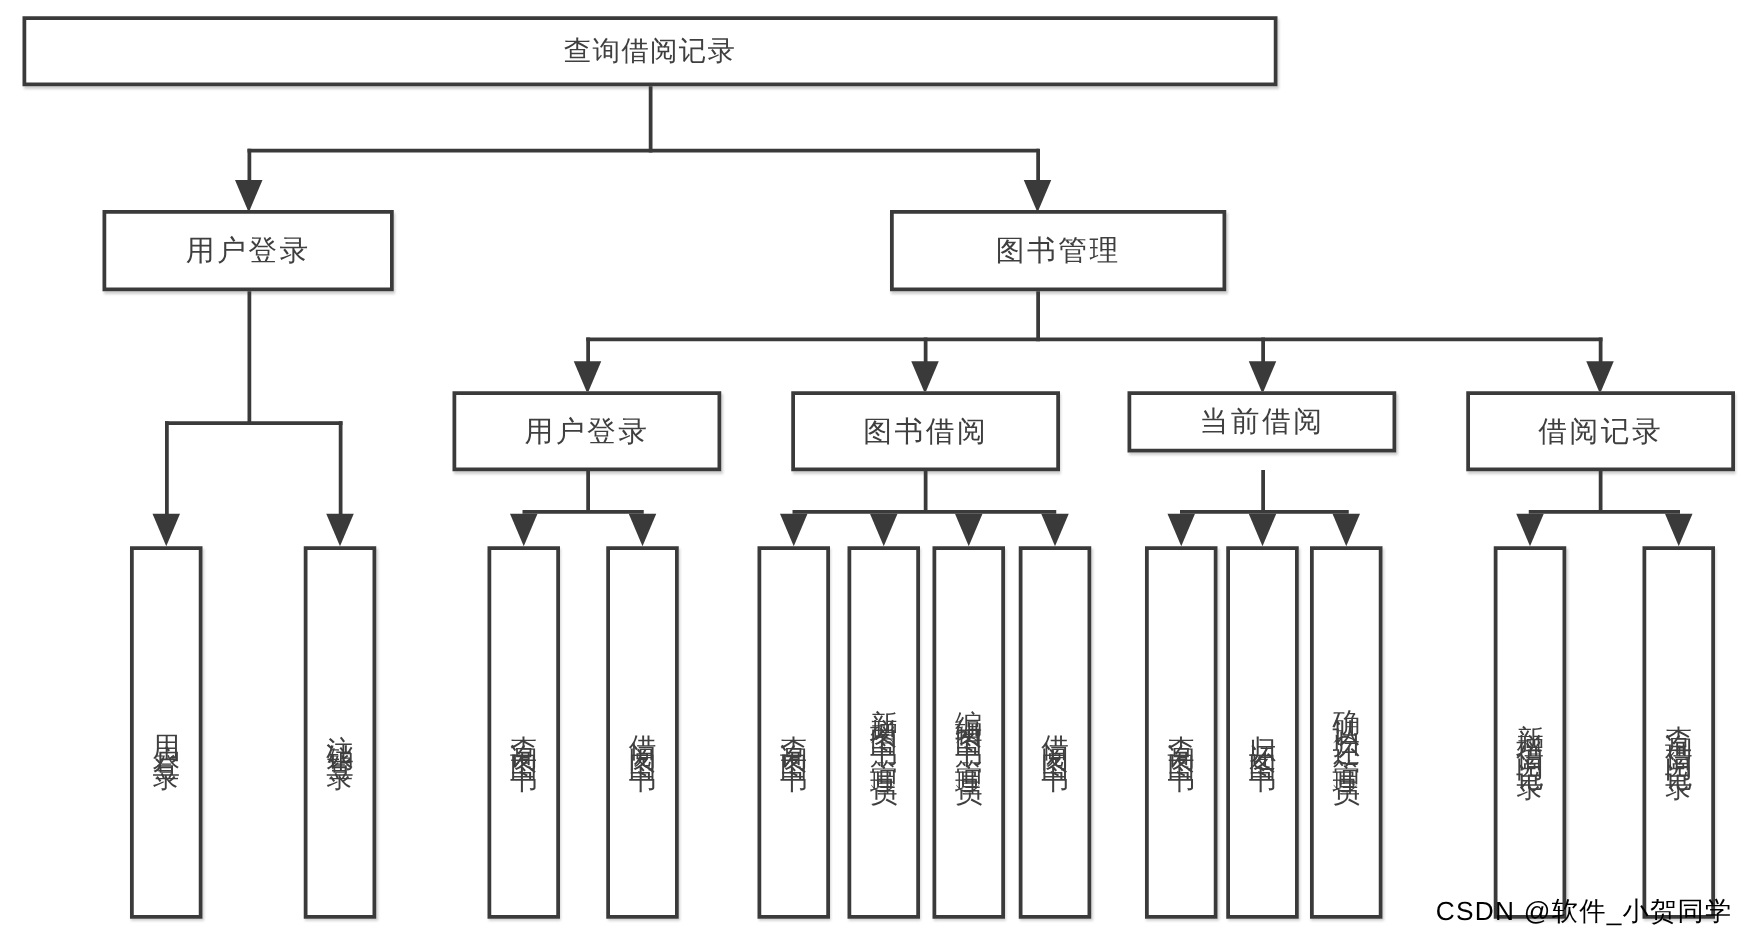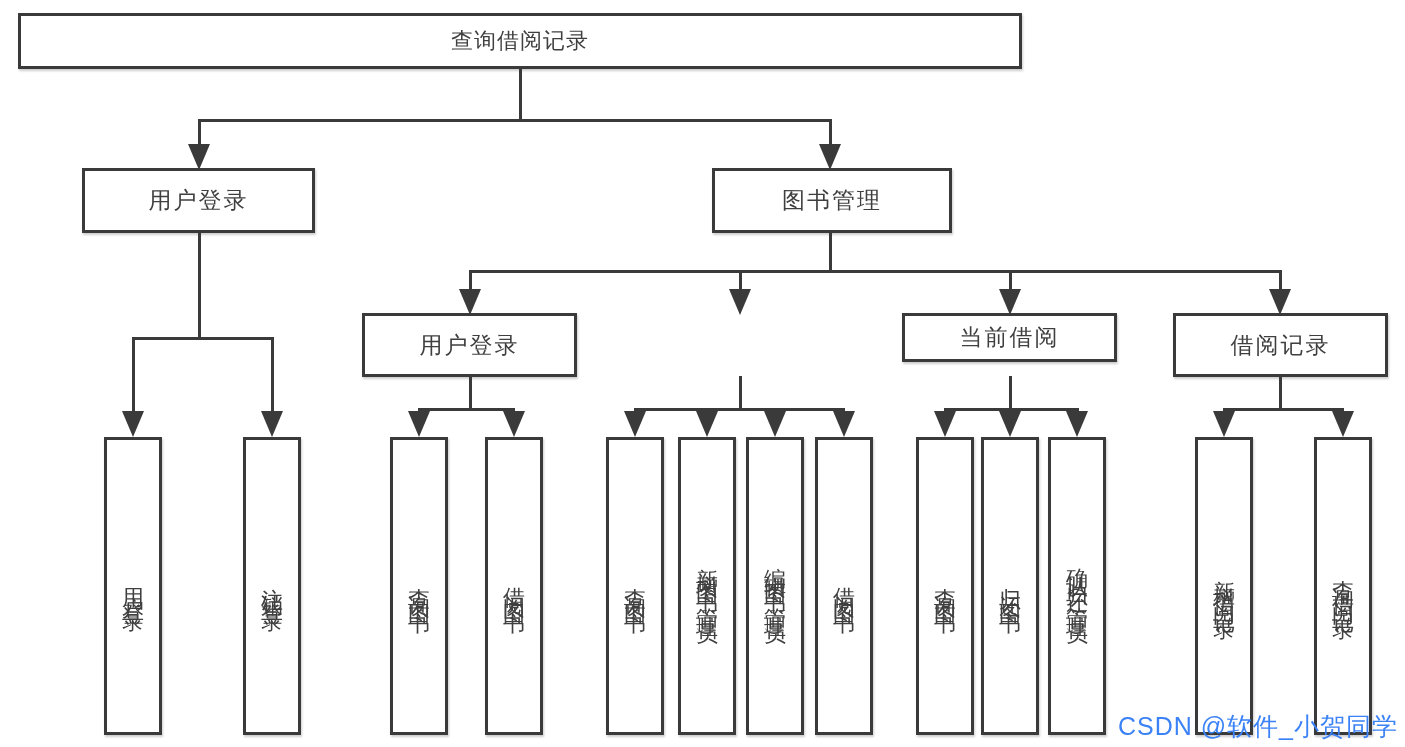--- a/index.html
+++ b/index.html
@@ -19,22 +19,22 @@
     font-size:22px;letter-spacing:8px;color:#3f3f3f;line-height:1;
   }
   .vl{position:absolute;width:3px;background:#3a3a3a;}
   .hl{position:absolute;height:3px;background:#3a3a3a;}
   .ar{
     position:absolute;width:0;height:0;
     border-left:11px solid transparent;border-right:11px solid transparent;
     border-top:26px solid #3a3a3a;
   }
   .wm{
-    position:absolute;right:7px;bottom:4px;font-size:25px;
-    color:#3b82f6;letter-spacing:1px;white-space:nowrap;
+    position:absolute;right:19px;bottom:4px;font-size:21px;
+    color:#000000;letter-spacing:1px;white-space:nowrap;
   }
 </style>
 </head>
 <body>
 
 <div class="canvas">
 
   <div class="box rootbox" style="left:18px;top:13px;width:1004px;height:56px">
     <span>查询借阅记录</span>
   </div>
@@ -42,21 +42,21 @@
   <div class="vl" style="left:519px;top:69px;height:53px"></div>
   <div class="hl" style="left:198px;top:119px;width:633px"></div>
   <div class="vl" style="left:198px;top:119px;height:30px"></div>
   <div class="vl" style="left:829px;top:119px;height:30px"></div>
   <div class="ar" style="left:188px;top:144px"></div>
   <div class="ar" style="left:819px;top:144px"></div>
 
   <div class="box hbox" style="left:82px;top:168px;width:233px;height:65px">
     <span>用户登录</span>
   </div>
-  <div class="box hbox" style="left:712px;top:168px;width:240px;height:65px">
+  <div class="box hbox" style="left:712px;top:168px;width:269px;height:65px">
     <span>图书管理</span>
   </div>
 
   <div class="vl" style="left:198px;top:233px;height:107px"></div>
   <div class="hl" style="left:132px;top:337px;width:142px"></div>
   <div class="vl" style="left:132px;top:337px;height:78px"></div>
   <div class="vl" style="left:271px;top:337px;height:78px"></div>
   <div class="ar" style="left:122px;top:411px"></div>
   <div class="ar" style="left:261px;top:411px"></div>
 
@@ -66,20 +66,23 @@
   <div class="vl" style="left:739px;top:270px;height:22px"></div>
   <div class="vl" style="left:1009px;top:270px;height:22px"></div>
   <div class="vl" style="left:1279px;top:270px;height:22px"></div>
   <div class="ar" style="left:459px;top:289px"></div>
   <div class="ar" style="left:729px;top:289px"></div>
   <div class="ar" style="left:999px;top:289px"></div>
   <div class="ar" style="left:1269px;top:289px"></div>
 
   <div class="box hbox" style="left:362px;top:313px;width:215px;height:64px">
     <span>用户登录</span>
+  </div>
+  <div class="box hbox" style="left:633px;top:313px;width:215px;height:64px">
+    <span>图书借阅</span>
   </div>
   <div class="box hbox" style="left:902px;top:313px;width:215px;height:49px">
     <span>当前借阅</span>
   </div>
   <div class="box hbox" style="left:1173px;top:313px;width:215px;height:64px">
     <span>借阅记录</span>
   </div>
 
   <div class="vl" style="left:469px;top:376px;height:34px"></div>
   <div class="vl" style="left:739px;top:376px;height:34px"></div>

